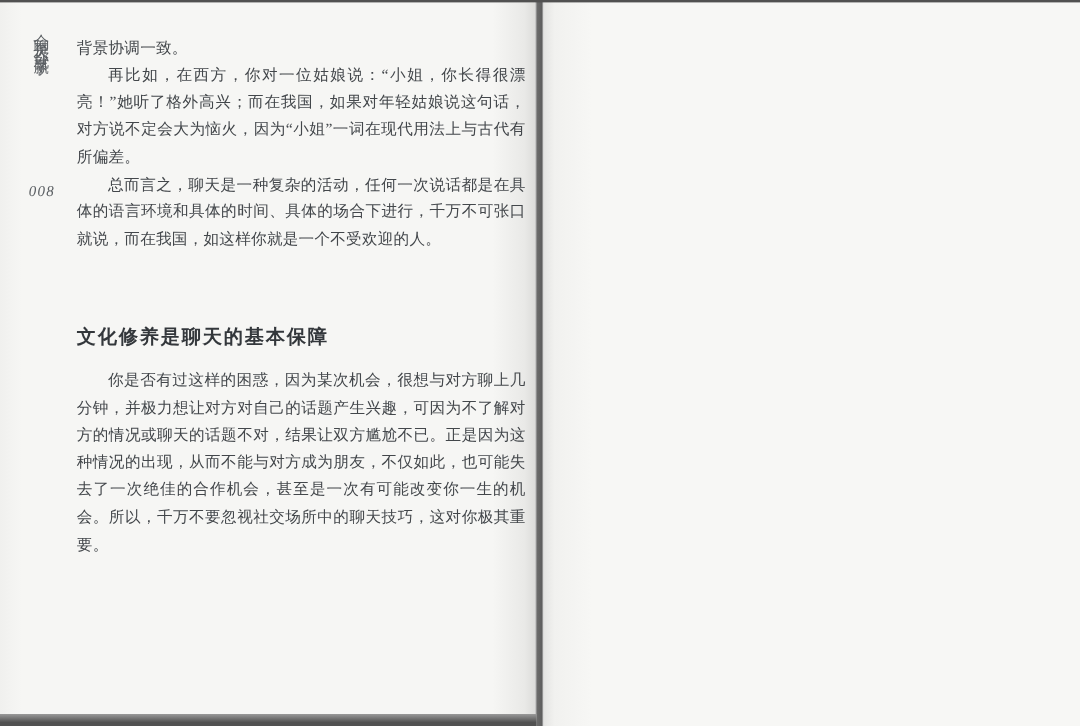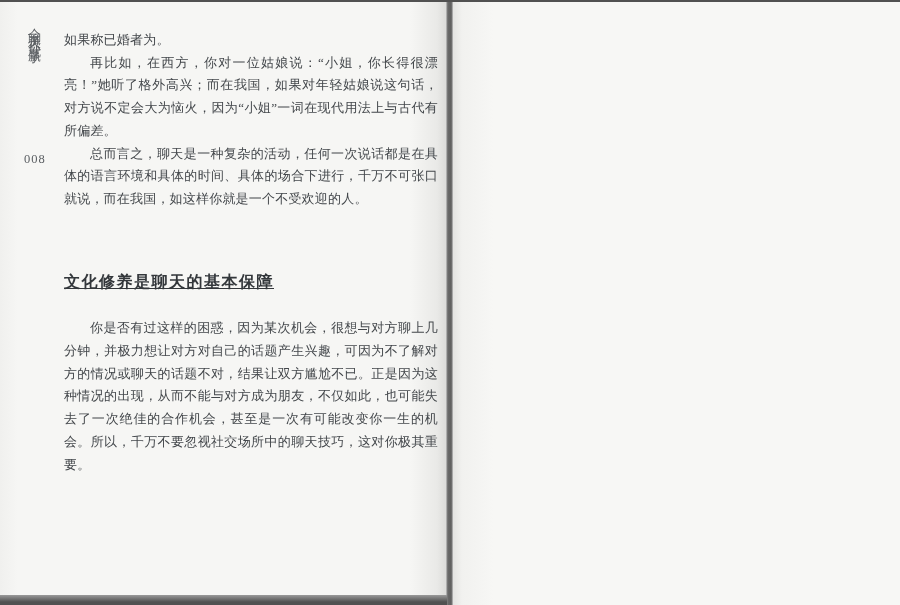--- a/index.html
+++ b/index.html
@@ -41,54 +41,54 @@
   
   .spine-title {
     position: absolute; left: 25px; top: 16px;
     writing-mode: vertical-rl;
     font-size: 13px; letter-spacing: 4px;
     color: #5a5e62;
     font-family: "Liberation Serif", serif;
   }
   .folio {
     position: absolute; left: 24px; top: 150px;
+    font-style: italic;
     font-size: 12.5px; letter-spacing: 1px;
     color: #5c6064;
   }
   
   .body {
     position: absolute;
     color: #43474b;
     text-align: justify;
   }
   .body-left {
     left: 64px; top: 27px; width: 374px;
     font-size: 13px; line-height: 22.7px; letter-spacing: 0.2px;
   }
   .para { margin: 0; text-indent: 2em; }
   .para.noindent { text-indent: 0; }
   .section-heading {
-    margin: 60px 0 24px 0;
+    margin: 60px 0 13px 0;
     font-size: 16px; font-weight: bold;
     letter-spacing: 1.5px;
     color: #33373b;
-    text-decoration: underline;
   }
 </style>
 </head>
 <body>
 
 <div class="scan">
 
   <div class="page-left">
     <div class="spine-title">会聊天你就赢了</div>
     <div class="folio">008</div>
 
     <div class="body body-left">
-      <p class="para noindent">如果称已婚者为。</p>
+      <p class="para noindent">背景协调一致。</p>
       <p class="para">再比如，在西方，你对一位姑娘说：“小姐，你长得很漂亮！”她听了格外高兴；而在我国，如果对年轻姑娘说这句话，对方说不定会大为恼火，因为“小姐”一词在现代用法上与古代有所偏差。</p>
       <p class="para">总而言之，聊天是一种复杂的活动，任何一次说话都是在具体的语言环境和具体的时间、具体的场合下进行，千万不可张口就说，而在我国，如这样你就是一个不受欢迎的人。</p>
       <h2 class="section-heading">文化修养是聊天的基本保障</h2>
       <p class="para">你是否有过这样的困惑，因为某次机会，很想与对方聊上几分钟，并极力想让对方对自己的话题产生兴趣，可因为不了解对方的情况或聊天的话题不对，结果让双方尴尬不已。正是因为这种情况的出现，从而不能与对方成为朋友，不仅如此，也可能失去了一次绝佳的合作机会，甚至是一次有可能改变你一生的机会。所以，千万不要忽视社交场所中的聊天技巧，这对你极其重要。</p>
     </div>
   </div>
 
   <div class="gutter"></div>
 
   <div class="page-right">

